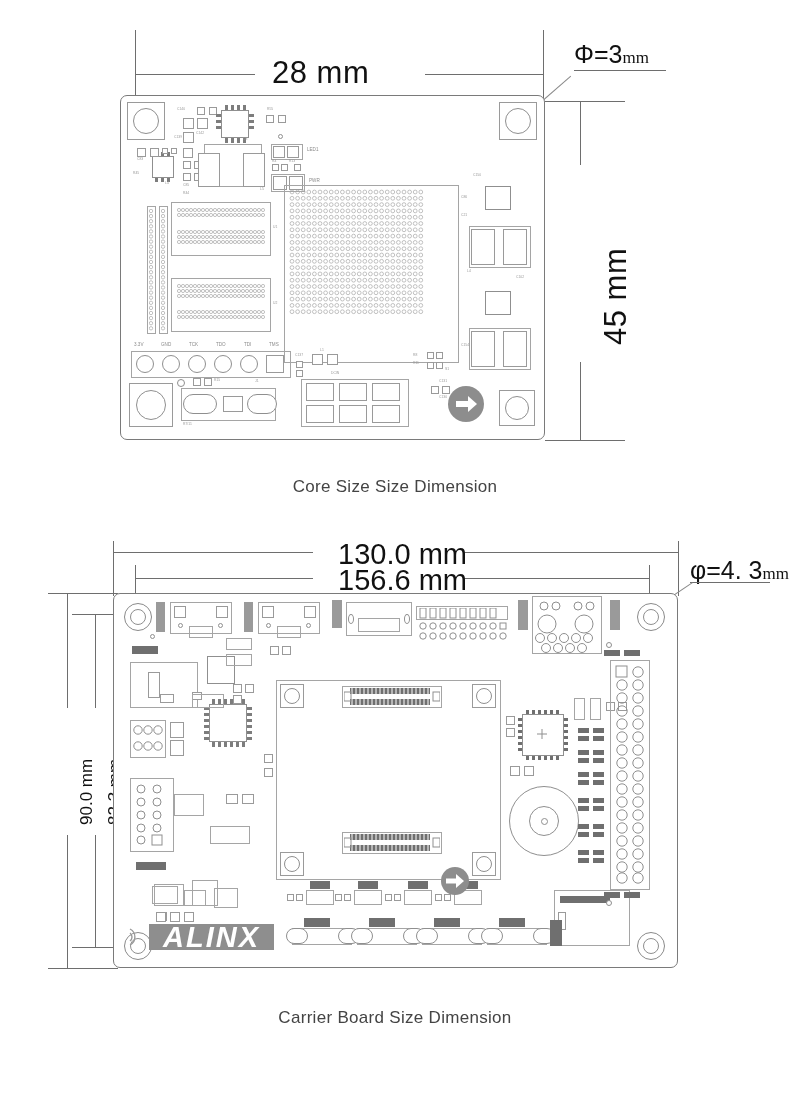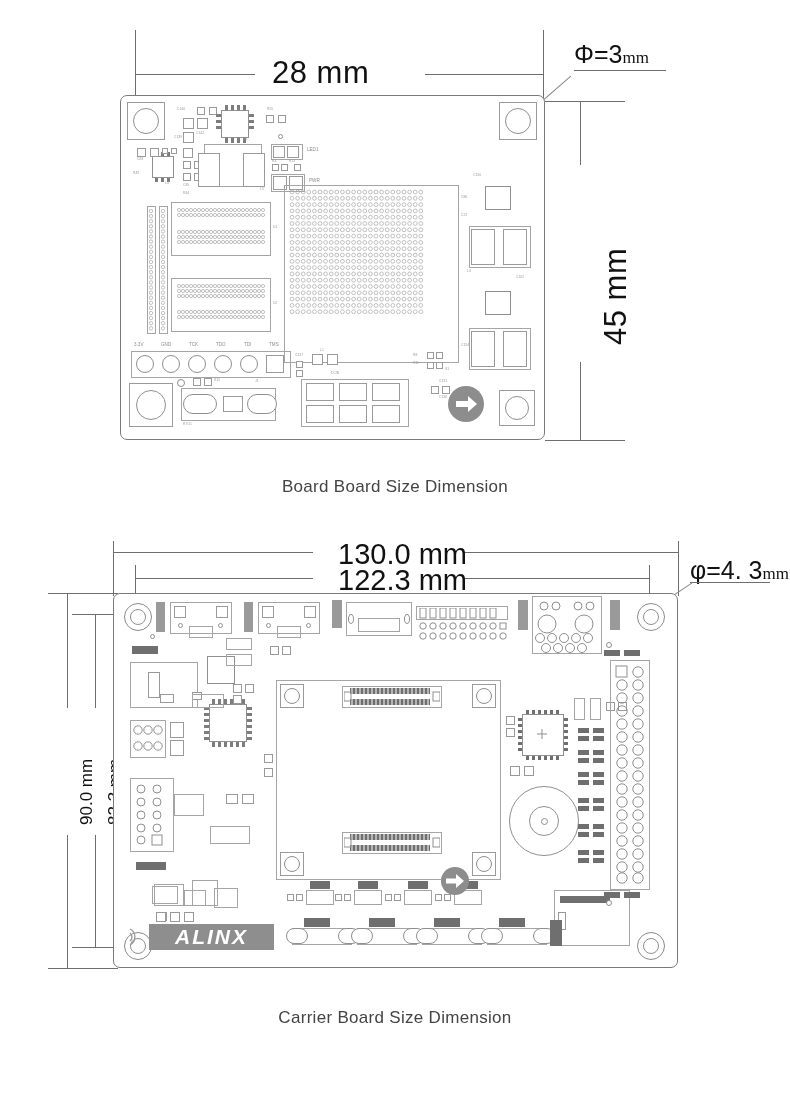--- a/index.html
+++ b/index.html
@@ -1008,37 +1008,37 @@
       <circle cx="132.79999999999998" cy="79.6" r="1.9" fill="none" stroke="#a8a8a8" stroke-width="0.7"></circle>
       <circle cx="132.79999999999998" cy="85.89999999999999" r="1.9" fill="none" stroke="#a8a8a8" stroke-width="0.7"></circle>
       <circle cx="132.79999999999998" cy="92.2" r="1.9" fill="none" stroke="#a8a8a8" stroke-width="0.7"></circle>
       <circle cx="132.79999999999998" cy="98.5" r="1.9" fill="none" stroke="#a8a8a8" stroke-width="0.7"></circle>
       <circle cx="132.79999999999998" cy="104.8" r="1.9" fill="none" stroke="#a8a8a8" stroke-width="0.7"></circle>
       <circle cx="132.79999999999998" cy="111.1" r="1.9" fill="none" stroke="#a8a8a8" stroke-width="0.7"></circle>
       <circle cx="132.79999999999998" cy="117.39999999999999" r="1.9" fill="none" stroke="#a8a8a8" stroke-width="0.7"></circle>
       <circle cx="132.79999999999998" cy="123.7" r="1.9" fill="none" stroke="#a8a8a8" stroke-width="0.7"></circle>
     </svg>
 
-  <div class="caption" style="top:477px;">Board Board Size Dimension</div>
+  <div class="caption" style="top:477px;">Core Size Size Dimension</div>
 </div>
 
 <div class="fig">
 
   <div class="vline" style="left:113px;top:541px;height:55px;"></div>
   <div class="vline" style="left:678px;top:541px;height:55px;"></div>
   <div class="vline" style="left:135px;top:565px;height:36px;"></div>
   <div class="vline" style="left:649px;top:565px;height:36px;"></div>
 
   <div class="hline" style="left:113px;top:552px;width:200px;"></div>
   <div class="hline" style="left:463px;top:552px;width:215px;"></div>
   <div class="hline" style="left:135px;top:578px;width:178px;"></div>
   <div class="hline" style="left:463px;top:578px;width:186px;"></div>
 
   <div class="dimtext dim-med" style="left:338px;top:540px;">130.0 mm</div>
-  <div class="dimtext dim-med" style="left:338px;top:566px;">122.3 mm</div>
+  <div class="dimtext dim-med" style="left:338px;top:566px;">156.6 mm</div>
 
   <div class="phi" style="left:690px;top:558px;">
     <span>φ=</span><span>4. 3</span><span class="u">mm</span>
   </div>
   <div class="hline" style="left:690px;top:582px;width:80px;"></div>
   <div class="leader" style="left:651px;top:610px;width:50px;transform:rotate(-34deg);"></div>
 
   <div class="hline" style="left:48px;top:593px;width:70px;"></div>
   <div class="hline" style="left:48px;top:968px;width:70px;"></div>
   <div class="hline" style="left:72px;top:614px;width:68px;"></div>
@@ -1426,21 +1426,21 @@
     <div class="circ" style="left:419px;top:334px;width:22px;height:16px;border-radius:10px;"></div>
     <div class="padd" style="left:385px;top:324px;width:26px;height:9px;"></div>
 
     <div class="outl" style="left:40px;top:290px;width:30px;height:22px;"></div>
     <div class="outl" style="left:78px;top:286px;width:26px;height:26px;"></div>
     <div class="pad" style="left:42px;top:318px;width:10px;height:10px;"></div>
     <div class="pad" style="left:56px;top:318px;width:10px;height:10px;"></div>
     <div class="pad" style="left:70px;top:318px;width:10px;height:10px;"></div>
 
     <div class="logo" style="left:35px;top:330px;width:125px;height:26px;">
-      <span style="font-size:21px;">ALINX</span>
+      <span style="font-size:29px;">ALINX</span>
     </div>
     <svg class="fig" style="left:14px;top:332px;" width="22" height="22">
       <g fill="none" stroke="#9a9a9a" stroke-width="1.4">
         <path d="M2 3 a9 9 0 0 1 0 16"></path>
           <path d="M2 7 a5 5 0 0 1 0 8"></path>
       </g>
     </svg>
 
     <svg class="fig" style="left:326px;top:272px;" width="30" height="30" viewBox="0 0 30 30">
       <circle cx="15" cy="15" r="14" fill="#8d8d8d"></circle>

